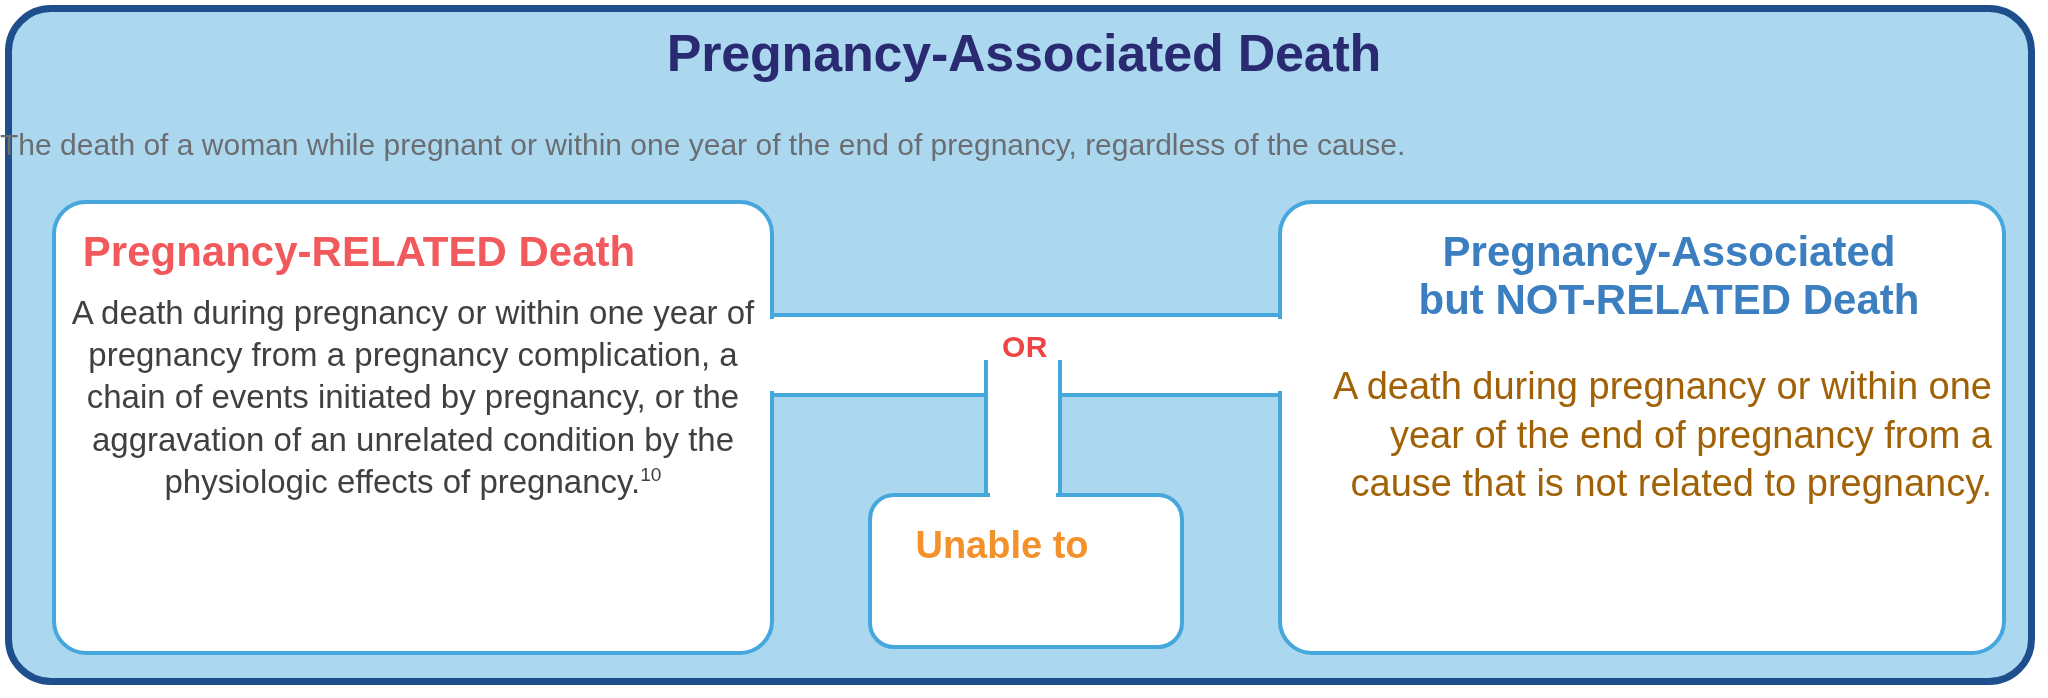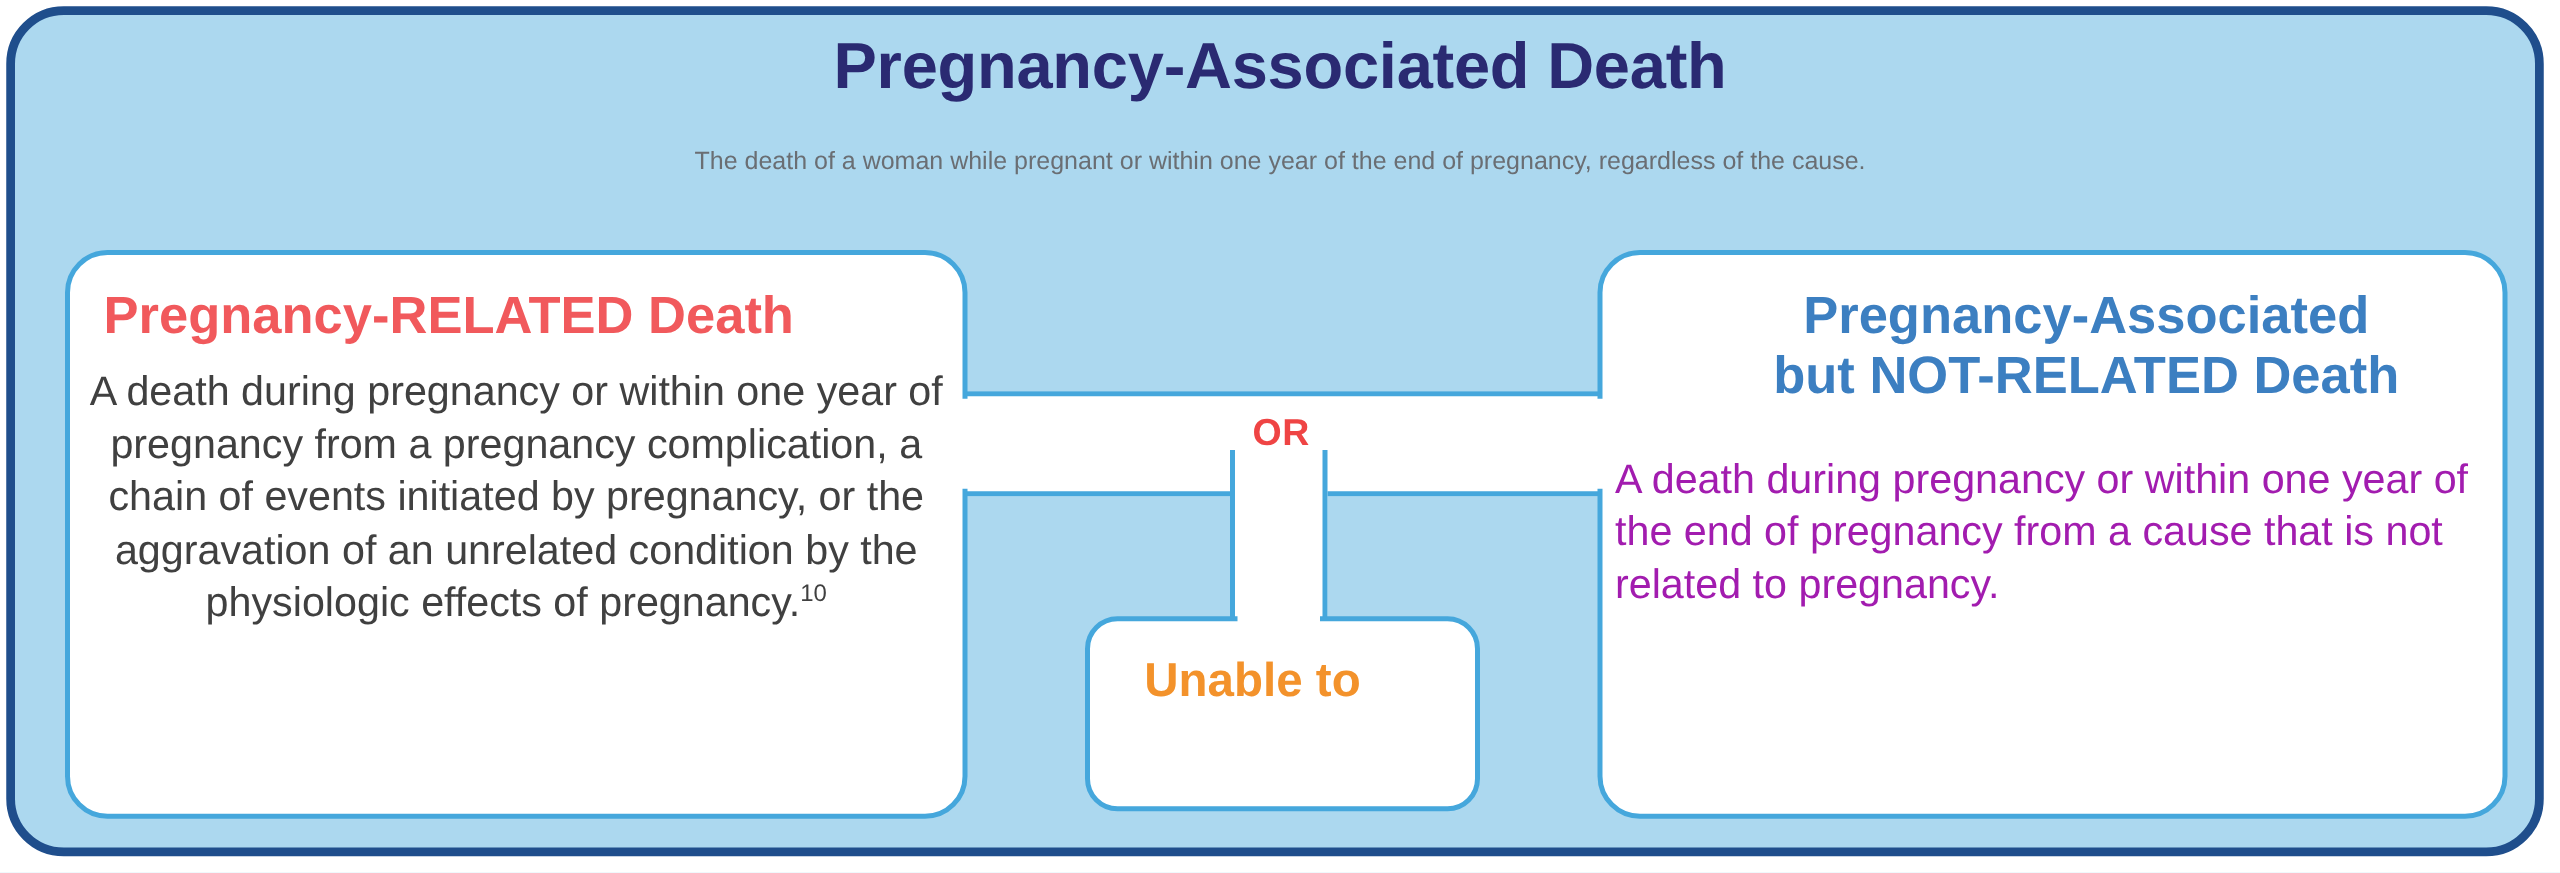--- a/index.html
+++ b/index.html
@@ -43,24 +43,24 @@
     text-align: center;
     font-size: 52px;
     font-weight: bold;
     color: #2A2A72;
     letter-spacing: -0.2px;
     line-height: 1.05;
   }
   .subtitle {
     position: absolute;
     left: 0;
-    top: 118px;
+    top: 128px;
     width: 2048px;
-    text-align: center;
-    font-size: 20px;
+    text-align: left;
+    font-size: 30px;
     font-weight: normal;
     color: #6A6E73;
     line-height: 1.15;
   }
 
   
   .panel {
     position: absolute;
     box-sizing: border-box;
     background: #ffffff;
@@ -171,23 +171,23 @@
     line-height: 1.15;
     z-index: 6;
     padding-left: 27px;
   }
 
   .body-right {
     position: absolute;
     left: 1292px;
     top: 362px;
     width: 700px;
-    text-align: left;
-    font-size: 33px;
-    color: #a21caf;
+    text-align: right;
+    font-size: 38px;
+    color: #a16207;
     line-height: 1.28;
     z-index: 6;
   }
 
   .or-label {
     position: absolute;
     left: 700px;
     top: 330px;
     width: 650px;
     text-align: center;

